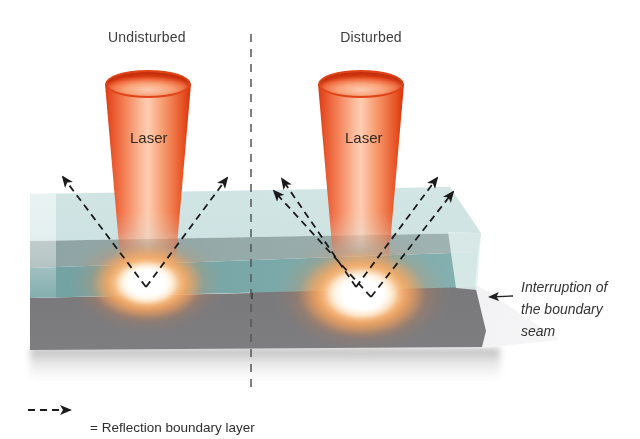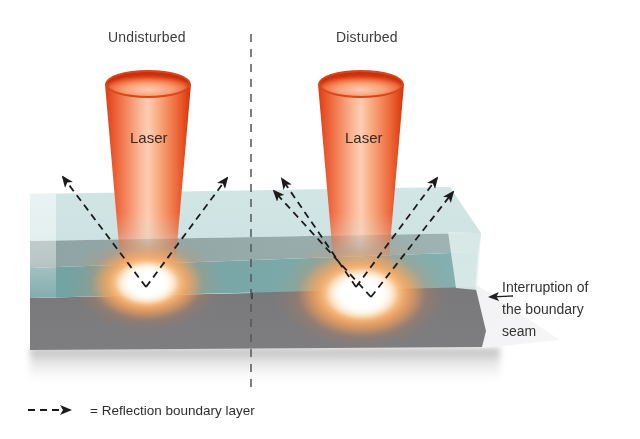--- a/index.html
+++ b/index.html
@@ -74,21 +74,21 @@
   .glow.halo{background:radial-gradient(closest-side,rgba(255,150,74,0.6) 0%,rgba(255,132,58,0.32) 55%,rgba(255,132,58,0) 100%);filter:blur(5px);}
   .glow.mid{background:radial-gradient(closest-side,#fff8ee 0%,#ffe5c0 42%,rgba(255,172,98,0.8) 68%,rgba(255,172,98,0) 100%);filter:blur(2px);}
   .glow.core{background:radial-gradient(closest-side,#ffffff 0%,#ffffff 55%,rgba(255,244,226,0) 100%);filter:blur(1px);}
   
   .overlay{left:0;top:0;z-index:40;}
   
   .label{z-index:50;color:#3d3d3d;}
   .panel-title{font-size:14px;letter-spacing:0.2px;}
   .laser-label{font-size:15px;color:#35291f;z-index:50;}
   .callout{font-size:14px;line-height:22px;color:#333;}
-  .legend-label{font-size:13.5px;color:#2e2e2e;}
+  .legend-label{font-size:13.5px;color:#2e2e2e;margin-top:17px;}
 </style>
 </head>
 <body>
 
 <div class="stage">
 
   <div class="abs block-shadow"></div>
   <div class="abs right-wedge"></div>
   <div class="abs metal-front"></div>
   <div class="abs seam-step"></div>
@@ -130,25 +130,25 @@
     <line x1="356" y1="287" x2="437" y2="178" stroke="#1b1b1b" stroke-width="1.8" stroke-dasharray="7 5" marker-end="url(#ah)"></line>
     <line x1="371" y1="297" x2="274" y2="191" stroke="#1b1b1b" stroke-width="1.8" stroke-dasharray="7 5" marker-end="url(#ah)"></line>
     <line x1="371" y1="297" x2="453" y2="192" stroke="#1b1b1b" stroke-width="1.8" stroke-dasharray="7 5" marker-end="url(#ah)"></line>
 
     <line x1="513" y1="296" x2="490" y2="297" stroke="#222" stroke-width="1.3" marker-end="url(#ahs)"></line>
 
     <line x1="28" y1="410" x2="70" y2="410" stroke="#1b1b1b" stroke-width="1.8" stroke-dasharray="7 5" marker-end="url(#ah)"></line>
   </svg>
 
   <div class="abs label panel-title" style="left:108px;top:29px;width:84px;text-align:left;">Undisturbed</div>
-  <div class="abs label panel-title" style="left:336px;top:29px;width:70px;text-align:left;">Disturbed</div>
+  <div class="abs label panel-title" style="left:336px;top:29px;width:70px;text-align:center;">Disturbed</div>
 
   <div class="abs laser-label" style="left:130px;top:129px;width:36px;text-align:center;">Laser</div>
   <div class="abs laser-label" style="left:345px;top:129px;width:36px;text-align:center;">Laser</div>
 
-  <div class="abs label callout" style="left:502px;top:276px;width:118px;">
+  <div class="abs label callout" style="left:521px;top:276px;width:118px;font-style:italic;">
     <div>Interruption of</div>
     <div>the boundary seam</div>
   </div>
 
   <div class="abs label legend-label" style="left:90px;top:403px;">= Reflection boundary layer</div>
 
 </div>
 
 </body></html>

